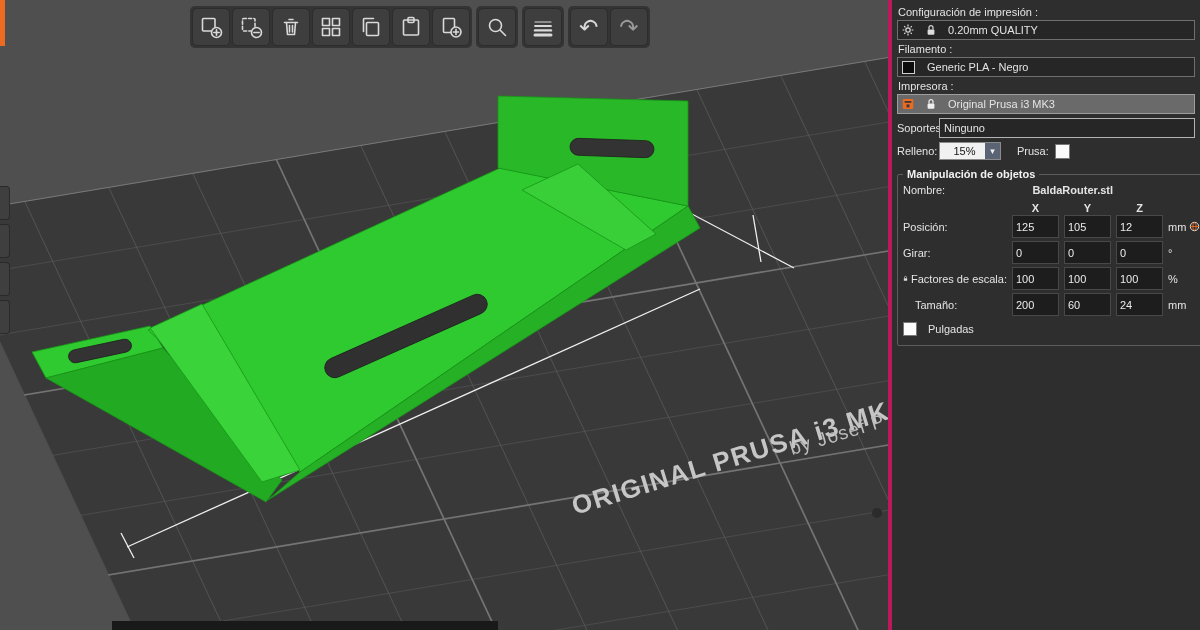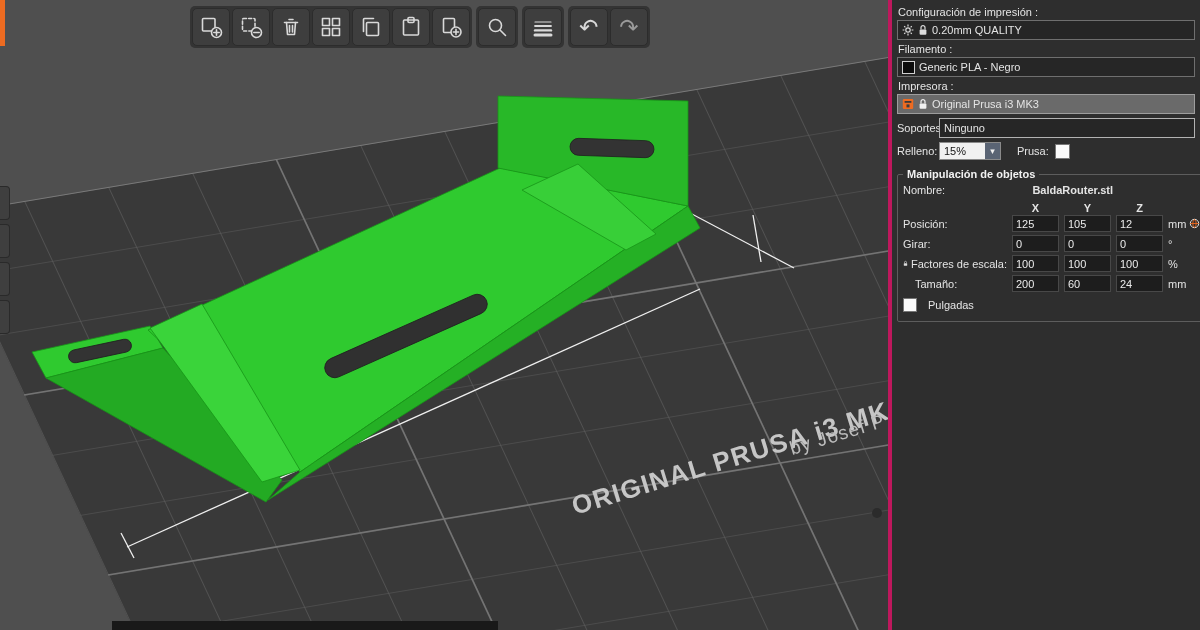--- a/index.html
+++ b/index.html
@@ -19,45 +19,45 @@
   .tbtn{width:38px;height:38px;background:#3e3e3e;border:1px solid #2c2c2c;border-radius:5px;
     display:flex;align-items:center;justify-content:center;padding:0;cursor:pointer;}
   .tbtn svg{width:24px;height:24px;stroke:#d9d9d9;fill:none;stroke-width:1.6;stroke-linecap:round;stroke-linejoin:round;}
   .glyph{font-family:"DejaVu Sans",sans-serif;font-size:23px;color:#d9d9d9;line-height:1;}
   .glyph.dim{color:#9a9a9a;}
 
   
   .sidebar{position:absolute;left:888px;top:0;width:312px;height:630px;background:#2e2e2e;
     border-left:4px solid #be185d;box-sizing:border-box;padding:3px 5px;color:#e4e4e4;font-size:11px;}
   .slabel{margin:3px 0 2px 1px;}
-  .combo{height:18px;background:#262626;border:1px solid #6f6f6f;display:flex;align-items:center;gap:4px;
+  .combo{height:18px;background:#262626;border:1px solid #6f6f6f;display:flex;align-items:center;gap:12px;
     padding:0 4px;margin-bottom:3px;cursor:pointer;}
   .combo.selected{background:#6a6a6a;border-color:#9d9d9d;}
   .combo .ctext{white-space:nowrap;overflow:hidden;}
   .cicon{display:inline-flex;align-items:center;}
   .swatch{width:11px;height:11px;background:#0c0c0c;border:1px solid #cfcfcf;display:inline-block;}
   .inline-row{display:flex;align-items:center;margin:4px 0;}
   .lbl-col{width:42px;flex:none;}
   .combo.grow{flex:1;margin-bottom:0;border-color:#b2b2b2;}
   .combo-small{height:18px;background:#f1f1f1;color:#141414;border:1px solid #8a8a8a;display:flex;
     align-items:center;width:62px;box-sizing:border-box;cursor:pointer;}
-  .combo-small .val{flex:1;padding-left:4px;}
+  .combo-small .val{flex:1;padding-left:4px;text-align:center;}
   .arrowbox{width:15px;align-self:stretch;background:#5a6474;color:#f0f0f0;display:flex;align-items:center;
     justify-content:center;font-size:9px;font-family:"DejaVu Sans",sans-serif;}
   .checkbox{width:13px;height:13px;background:#fbfbfb;border:1px solid #777;display:inline-block;cursor:pointer;}
   .checkbox.sm{width:12px;height:12px;}
   .balsa-lbl{margin-left:16px;margin-right:6px;}
   fieldset.group{margin:8px 0 0 0;padding:3px 5px 9px 5px;border:1px solid #5d5d5d;border-radius:2px;}
   legend{font-weight:bold;padding:0 4px;color:#f2f2f2;}
   .name-row{display:flex;align-items:center;margin:1px 0 6px 0;}
   .name-row .nm{flex:1;text-align:center;font-weight:bold;}
   .mrow{display:grid;grid-template-columns:104px 47px 47px 47px 1fr;gap:5px;align-items:center;margin-bottom:3px;}
   .mrow.hdr{margin-bottom:1px;}
   .axis{text-align:center;font-weight:bold;}
-  .mfield{width:100%;box-sizing:border-box;height:17px;background:#1d1d1d;border:1px solid #484848;
+  .mfield{width:100%;box-sizing:border-box;height:23px;background:#1d1d1d;border:1px solid #484848;
     color:#ebebeb;font-size:11px;font-family:inherit;padding:0 3px;}
   .munit{display:flex;align-items:center;gap:3px;white-space:nowrap;}
   .mlabel{display:flex;align-items:center;gap:3px;white-space:nowrap;}
   .inches-row{display:flex;align-items:center;gap:11px;margin-top:6px;}
 </style>
 </head>
 <body>
 
 <div class="app">
 

